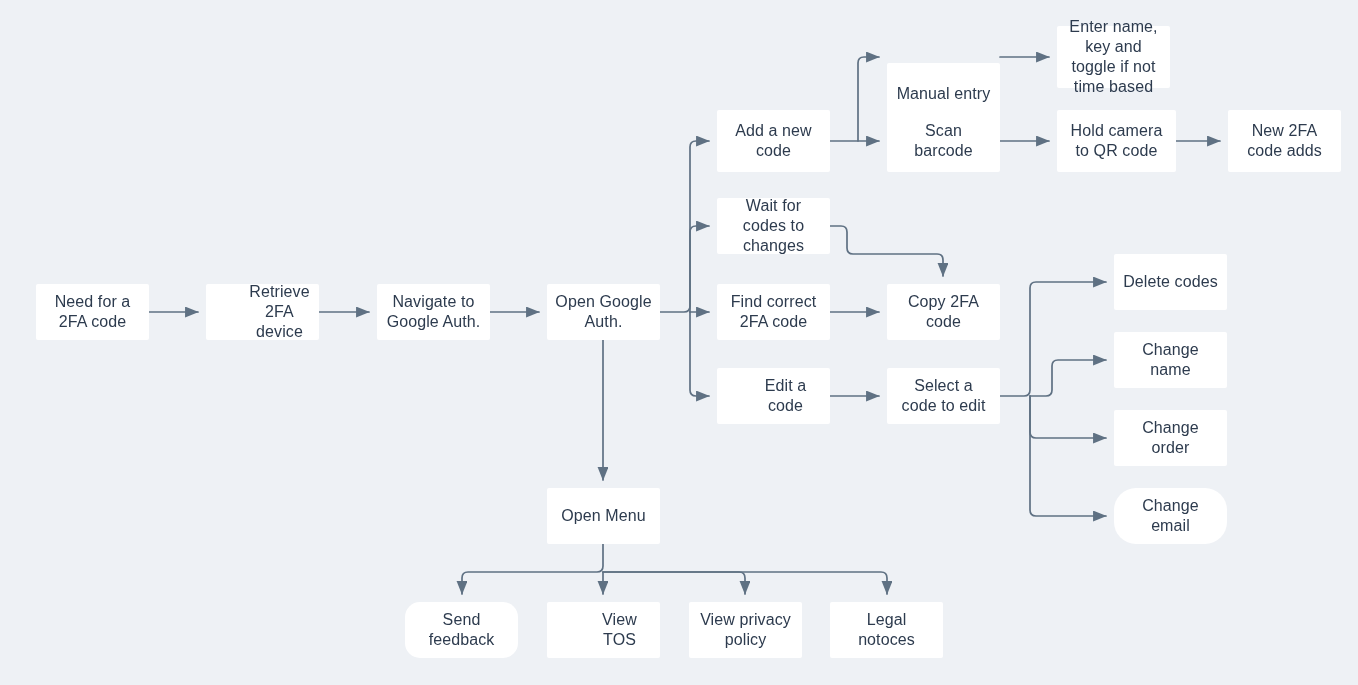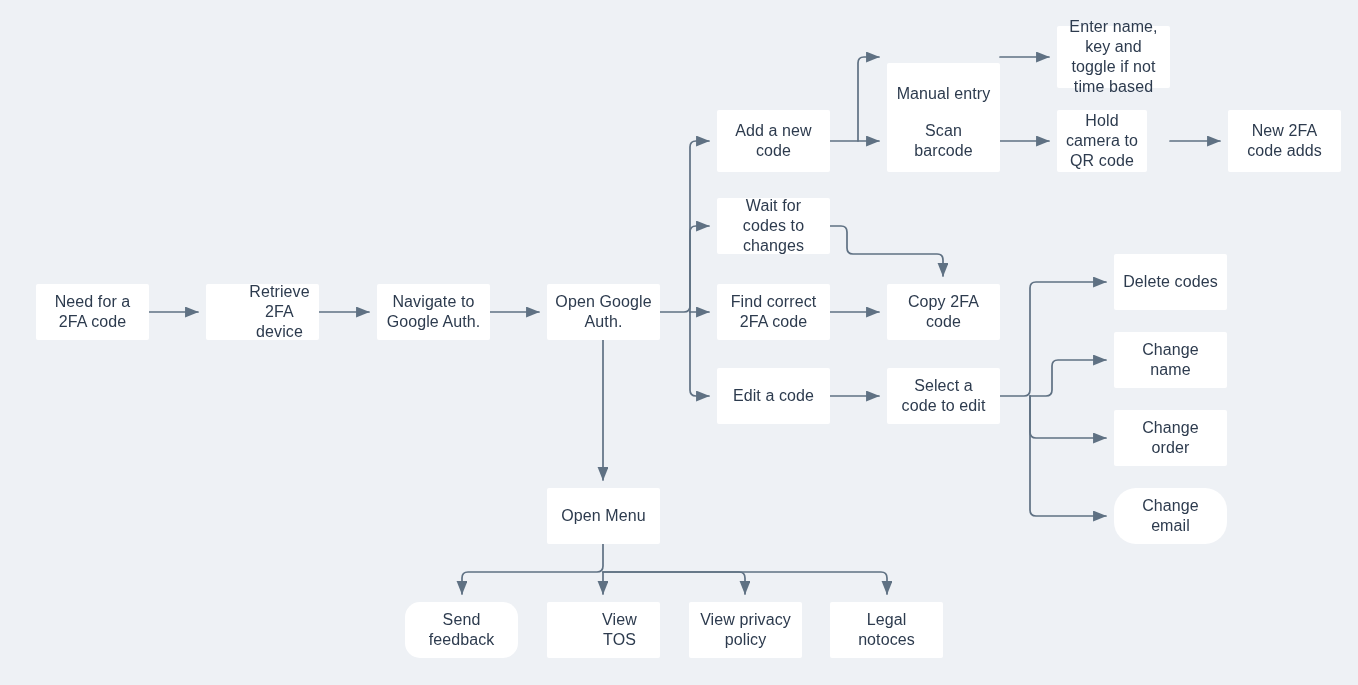--- a/index.html
+++ b/index.html
@@ -107,41 +107,41 @@
 
   <div class="node" style="left:717px;top:198px;width:113px;height:56px;">
     <span class="node-label">Wait for codes to changes</span>
   </div>
   <div class="node" style="left:717px;top:110px;width:113px;height:62px;">
     <span class="node-label">Add a new code</span>
   </div>
   <div class="node" style="left:717px;top:284px;width:113px;height:56px;">
     <span class="node-label">Find correct 2FA code</span>
   </div>
-  <div class="node" style="left:717px;top:368px;width:113px;height:56px;">
+  <div class="node" style="left:717px;top:368px;width:113px;height:56px;padding-left:32px;">
     <span class="node-label">Edit a code</span>
   </div>
 
   <div class="node" style="left:887px;top:26px;width:113px;height:62px;margin-top:37px;">
     <span class="node-label">Manual entry</span>
   </div>
   <div class="node" style="left:887px;top:110px;width:113px;height:62px;">
     <span class="node-label">Scan barcode</span>
   </div>
   <div class="node" style="left:887px;top:284px;width:113px;height:56px;">
     <span class="node-label">Copy 2FA code</span>
   </div>
   <div class="node" style="left:887px;top:368px;width:113px;height:56px;">
     <span class="node-label">Select a code to edit</span>
   </div>
 
   <div class="node" style="left:1057px;top:26px;width:113px;height:62px;">
     <span class="node-label">Enter name, key and toggle if not time based</span>
   </div>
-  <div class="node" style="left:1057px;top:110px;width:90px;height:62px;">
+  <div class="node" style="left:1057px;top:110px;width:119px;height:62px;">
     <span class="node-label">Hold camera to QR code</span>
   </div>
   <div class="node" style="left:1228px;top:110px;width:113px;height:62px;">
     <span class="node-label">New 2FA code adds</span>
   </div>
 
   <div class="node" style="left:1114px;top:254px;width:113px;height:56px;">
     <span class="node-label">Delete codes</span>
   </div>
   <div class="node" style="left:1114px;top:332px;width:113px;height:56px;padding-left:8px;">

